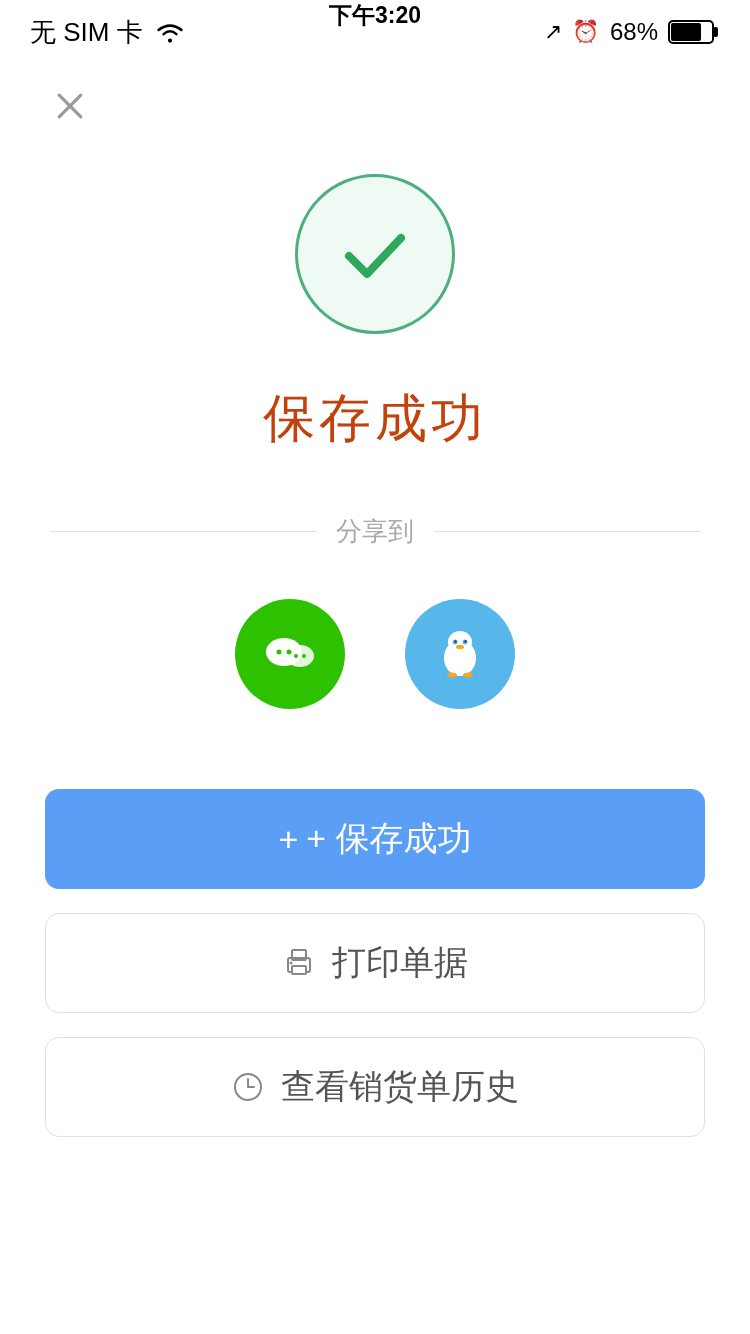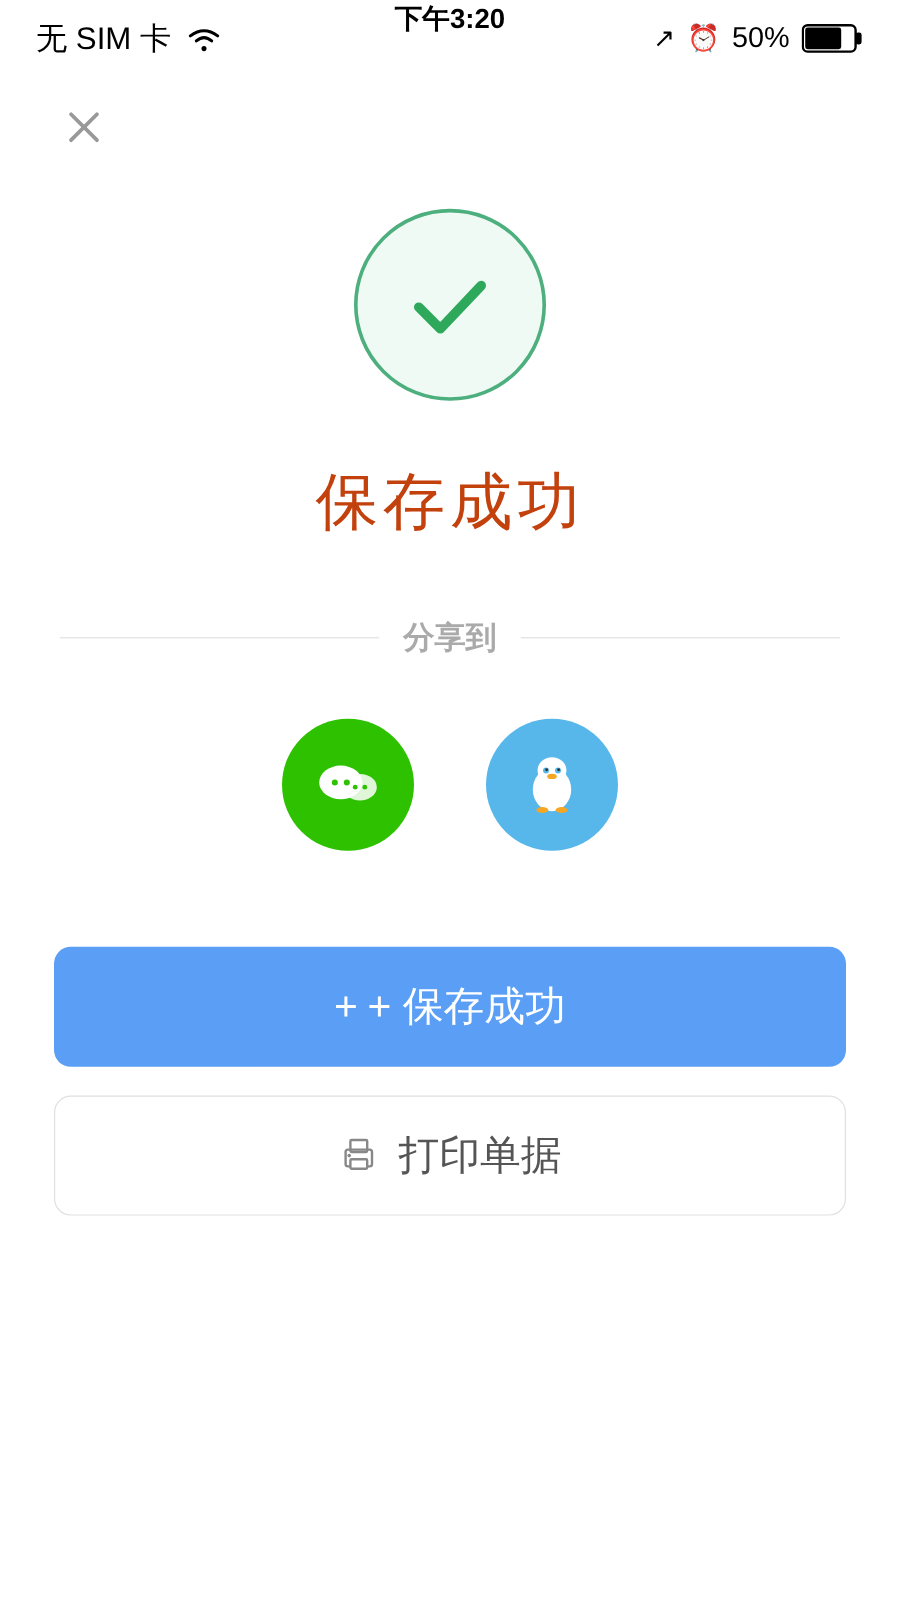--- a/index.html
+++ b/index.html
@@ -101,21 +101,20 @@
       letter-spacing: 4px;
     }
 
     
     .share-section {
       width: 650px;
       margin-top: 60px;
       display: flex;
       flex-direction: column;
       align-items: center;
-      font-weight: bold;
     }
     .divider-row {
       width: 100%;
       display: flex;
       align-items: center;
       gap: 20px;
     }
     .divider-line {
       flex: 1;
       height: 1px;
@@ -197,21 +196,21 @@
     <svg viewBox="0 0 24 16" width="34" height="24" fill="none">
       <path d="M12 12.5 A1.5 1.5 0 1 1 12 15.5 A1.5 1.5 0 0 1 12 12.5Z" fill="#000"></path>
       <path d="M7.5 9.5 Q12 5.5 16.5 9.5" stroke="#000" stroke-width="1.8" fill="none" stroke-linecap="round"></path>
       <path d="M4 6.5 Q12 0.5 20 6.5" stroke="#000" stroke-width="1.8" fill="none" stroke-linecap="round"></path>
     </svg>
   </div>
   <div class="status-center">下午3:20</div>
   <div class="status-right">
     <span style="font-size:22px;">↗</span>
     <span style="font-size:22px;">⏰</span>
-    <span style="font-size:24px;">50%</span>
+    <span style="font-size:24px;">68%</span>
     <svg width="52" height="26" viewBox="0 0 52 26">
       <rect x="1" y="2" width="44" height="22" rx="4" ry="4" stroke="#000" stroke-width="2" fill="none"></rect>
       <rect x="45" y="8" width="5" height="10" rx="2" fill="#000"></rect>
       <rect x="3" y="4" width="30" height="18" rx="2" fill="#000"></rect>
     </svg>
   </div>
 </div>
 
 <div class="close-btn">
   <svg viewBox="0 0 40 40" fill="none">
@@ -283,15 +282,22 @@
     <button class="btn-secondary">
       <svg width="34" height="34" viewBox="0 0 34 34" fill="none">
         <rect x="6" y="12" width="22" height="14" rx="2" stroke="#888" stroke-width="2" fill="none"></rect>
         <rect x="10" y="4" width="14" height="10" rx="1" stroke="#888" stroke-width="2" fill="none"></rect>
         <rect x="10" y="20" width="14" height="8" rx="1" stroke="#888" stroke-width="2" fill="white"></rect>
         <circle cx="9" cy="17" r="1.5" fill="#888"></circle>
       </svg>
       <span>打印单据</span>
     </button>
 
+    <button class="btn-secondary">
+      <svg width="34" height="34" viewBox="0 0 34 34" fill="none">
+        <circle cx="17" cy="17" r="13" stroke="#888" stroke-width="2" fill="none"></circle>
+        <polyline points="17,9 17,17 23,17" stroke="#888" stroke-width="2" stroke-linecap="round" stroke-linejoin="round"></polyline>
+      </svg>
+      <span>查看销货单历史</span>
+    </button>
   </div>
 
 </div>
 
 </body></html>

